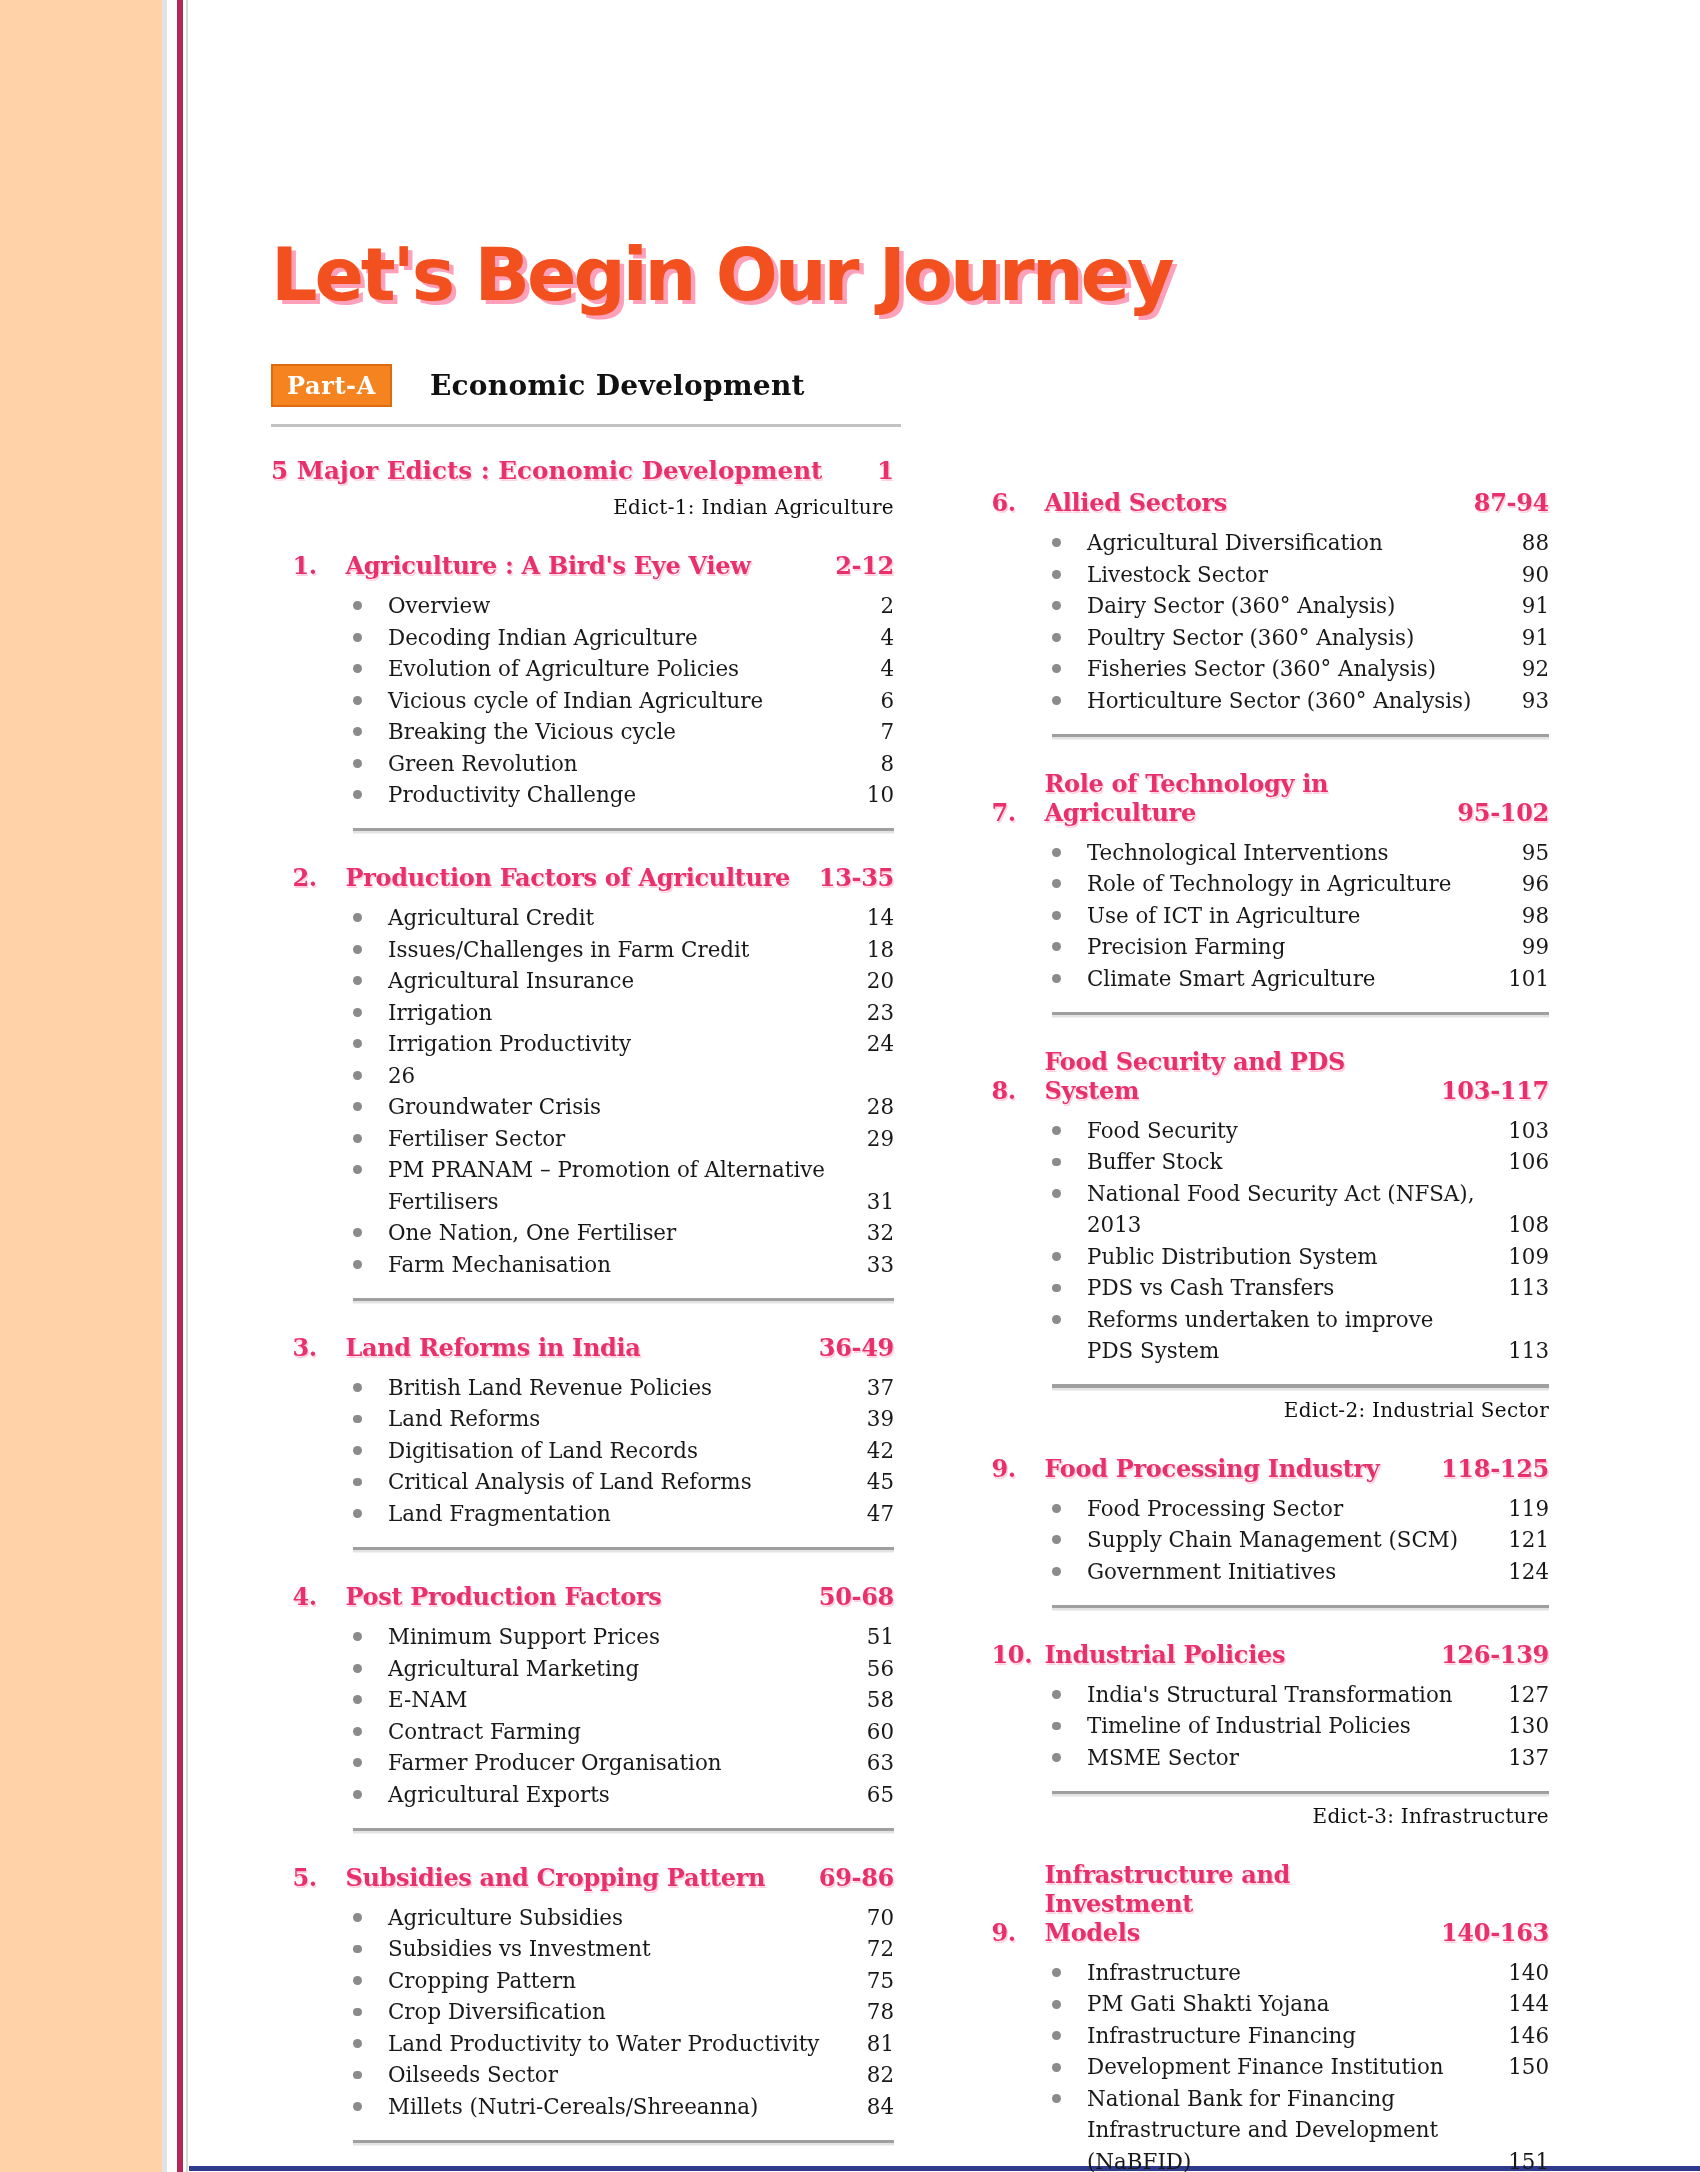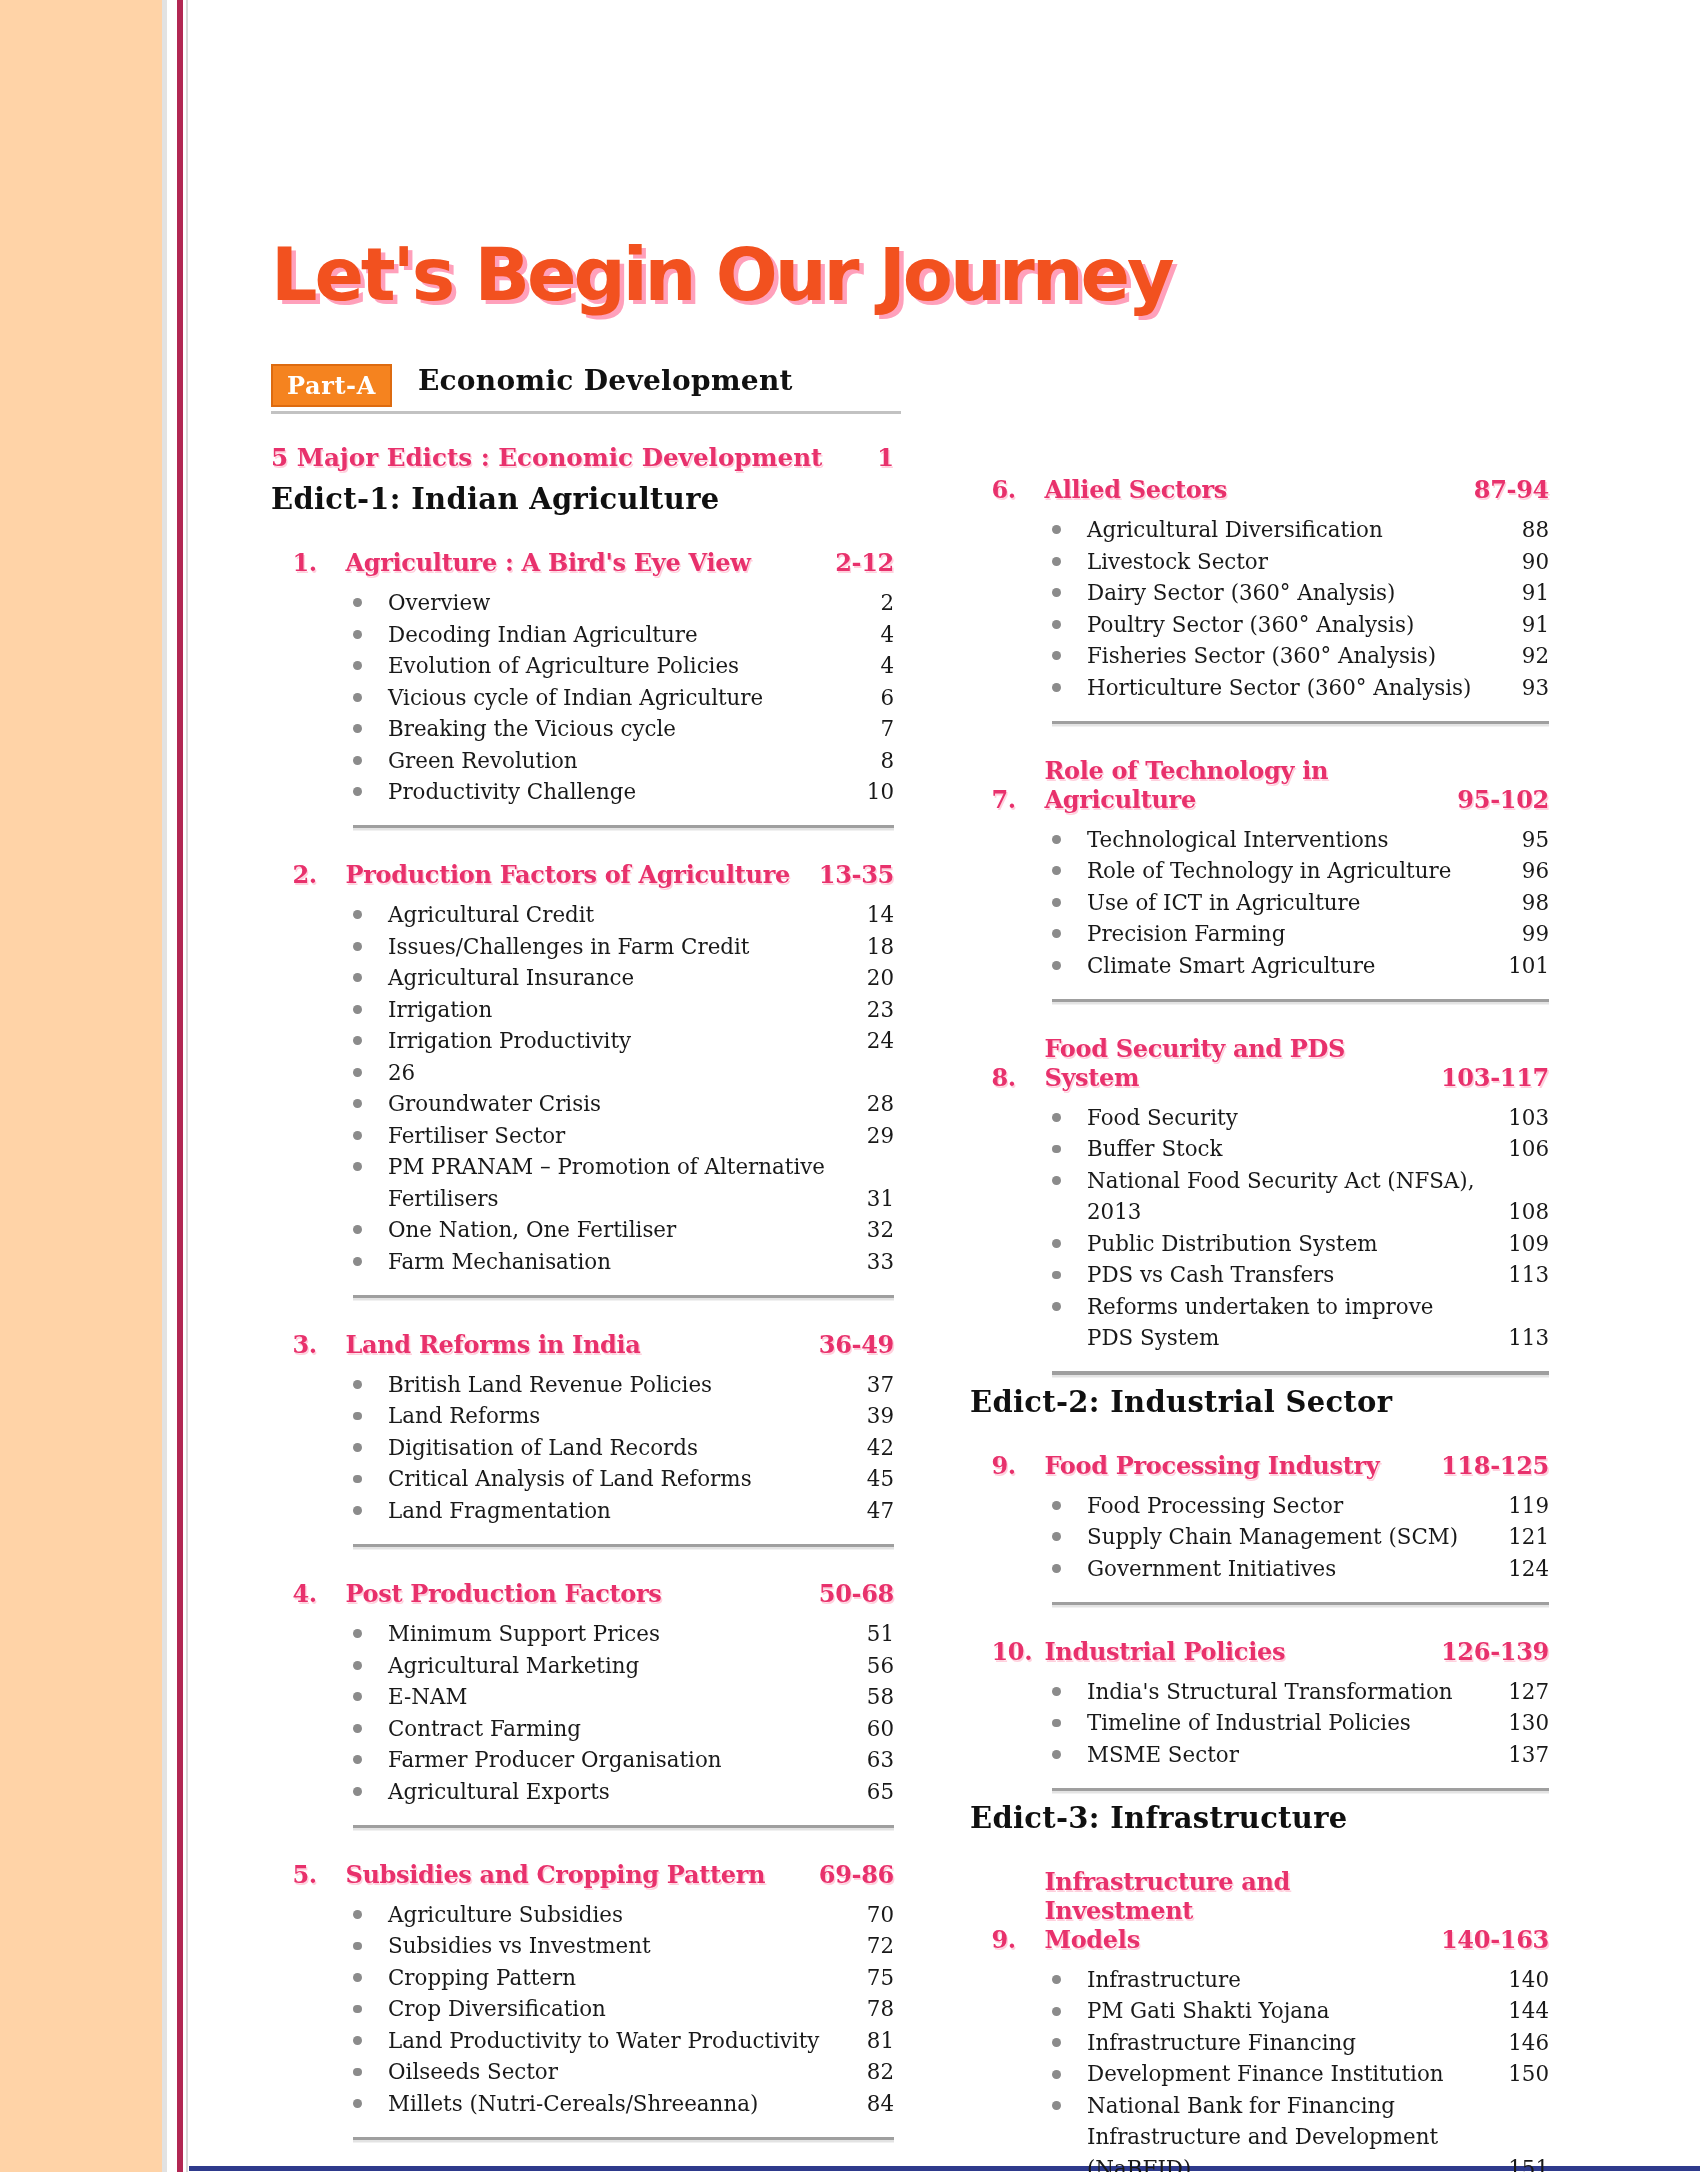--- a/index.html
+++ b/index.html
@@ -13,35 +13,35 @@
   .vrule2{position:absolute;left:186px;top:0;bottom:0;width:1.9px;background:#d9d9d9;}
   .bottom-rule{position:absolute;left:189px;right:0;bottom:1.3px;height:4.4px;background:#2e3a8c;}
 
   .content{position:absolute;left:271px;top:0;width:1278px;}
 
   h1.title{margin:232px 0 0 0;font-family:"DejaVu Sans",sans-serif;font-weight:bold;
            font-size:73px;letter-spacing:-3.1px;color:#f2511f;white-space:nowrap;
            text-shadow:4.4px 3.8px 0 #ffa0bb;}
 
   .part-row{margin-top:47px;width:630px;border-bottom:3.8px solid #c2c2c2;
-            padding-bottom:4px;display:flex;gap:26px;}
+            padding-bottom:17px;display:flex;align-items:center;gap:38px;}
   .part-badge{background:#f5831f;border:2.5px solid #dd6b10;color:#ffffff;
               font-weight:bold;font-size:24px;padding:5px 14px;letter-spacing:0.6px;}
   .part-title{font-size:28px;font-weight:bold;color:#111111;letter-spacing:0.3px;}
 
   .columns{display:flex;gap:76px;margin-top:29px;}
   .col-left{width:623px;}
   .col-right{width:579px;}
 
   .toc-top{display:flex;align-items:flex-end;font-weight:bold;color:#e8316c;
            font-size:24.6px;text-shadow:1.3px 1.9px 0 #ffd0dd;margin-bottom:1px;}
   .tt-label{flex:1;}
   .tt-page{margin-left:12.6px;flex:none;}
 
-  .edict{font-size:29px;font-weight:bold;color:#101010;margin:10px 0 12.6px 0;letter-spacing:0.3px;}
+  .edict{font-size:20px;font-weight:normal;color:#101010;margin:10px 0 12.6px 0;letter-spacing:0.3px;text-align:right;}
 
   .sec{margin-bottom:7.6px;}
   .sec-head{display:flex;align-items:flex-end;font-weight:bold;font-size:24px;color:#e8316c;
             text-shadow:1.3px 1.9px 0 #ffd0dd;margin:15px 0 10px 0;padding-left:21.4px;letter-spacing:-0.3px;}
   .sec-num{width:53px;flex:none;}
   .sec-title{flex:1;white-space:pre-line;padding-right:8.8px;margin-top:17px;}
   .sec-pages{flex:none;margin-left:5px;}
 
   .item{position:relative;display:flex;align-items:flex-end;padding-left:117px;
         font-size:21.4px;line-height:31.5px;color:#191919;}

